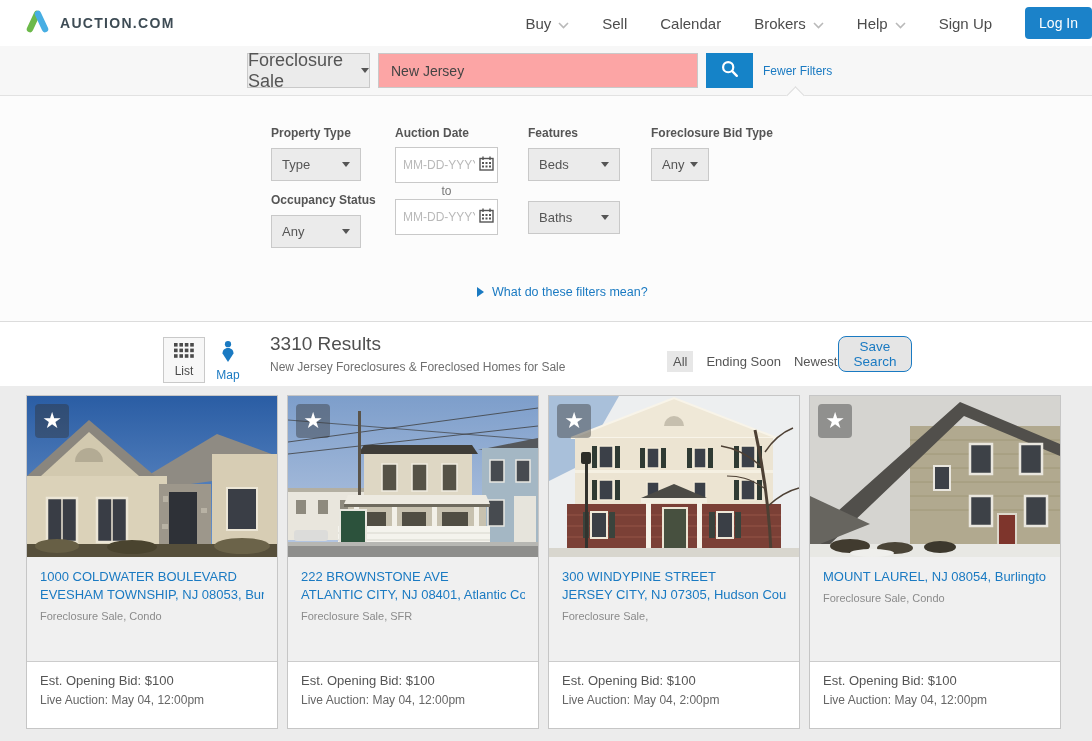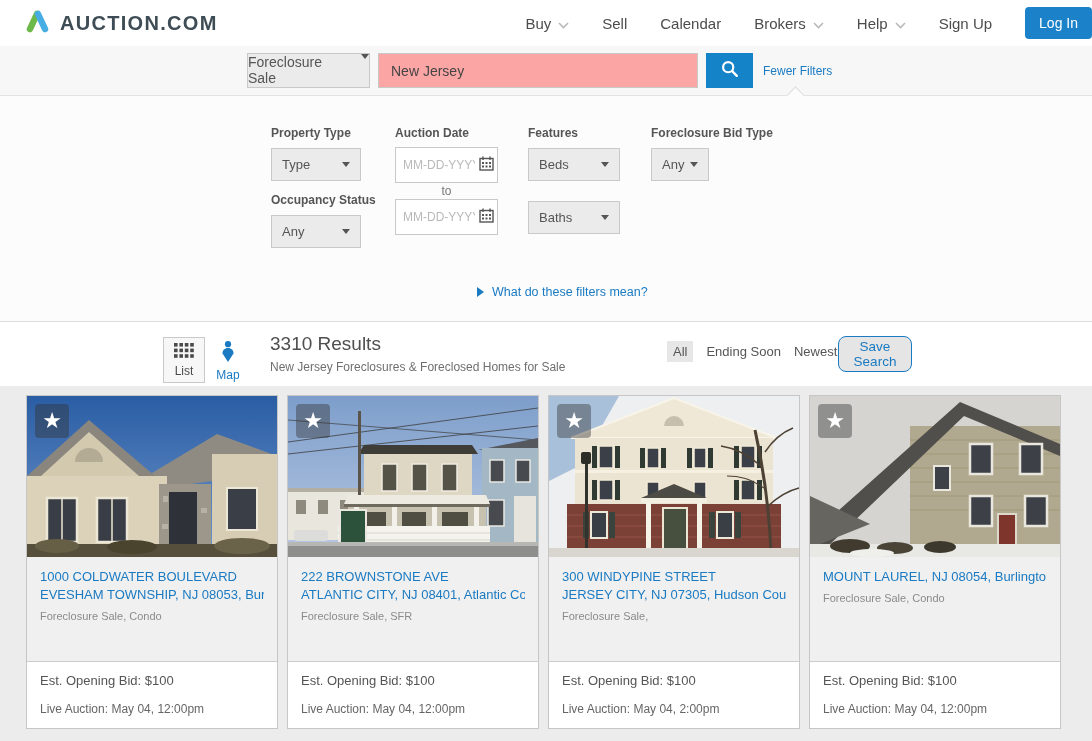--- a/index.html
+++ b/index.html
@@ -4,32 +4,32 @@
 <style>
   * { margin:0; padding:0; box-sizing:border-box; }
   html,body { background:#fff; }
   .page { position:relative; width:1092px; height:741px; overflow:hidden;
           font-family:"Liberation Sans", sans-serif; background:#fff; }
 
   
   .topbar { position:absolute; top:0; left:0; right:0; height:46px; background:#fff;
             display:flex; align-items:center; z-index:5; }
   .logo { display:flex; align-items:center; gap:9px; margin-left:24px; cursor:pointer; }
-  .logo-text { font-size:20px; font-weight:bold; color:#3e4c55; letter-spacing:1.3px; }
+  .logo-text { font-size:14px; font-weight:bold; color:#3e4c55; letter-spacing:1.3px; }
   .topnav { margin-left:auto; display:flex; align-items:center; gap:33px; }
   .nav-item { display:flex; align-items:center; gap:7px; font-size:15px; color:#4c4c4c; cursor:pointer; }
   .login-btn { background:#1b82c9; color:#fff; border:none; border-radius:4px;
                padding:8px 14px; font-size:14px; cursor:pointer; }
 
   
   .search-row { position:absolute; top:46px; left:0; right:0; height:50px; background:#f7f7f7;
                 border-bottom:1px solid #e2e2e2; z-index:4; }
   .cat-dd { position:absolute; left:247px; top:7px; width:123px; height:35px; background:#ebebeb;
-            border:1px solid #c9c9c9; display:flex; align-items:flex-start; justify-content:center;
-            gap:9px; font-size:14px; color:#555; cursor:pointer; }
+            border:1px solid #c9c9c9; display:flex; align-items:center; justify-content:center;
+            gap:9px; font-size:18px; color:#555; cursor:pointer; }
   .search-input { position:absolute; left:378px; top:7px; width:320px; height:35px;
                   border:1px solid #c9c9c9; background:#fca5a5; font-size:14px; color:#444;
                   padding:0 12px; font-family:"Liberation Sans",sans-serif; }
   .search-btn { position:absolute; left:706px; top:7px; width:47px; height:35px; background:#1583c8;
                 border:none; display:flex; align-items:center; justify-content:center; cursor:pointer; }
   .fewer { position:absolute; left:763px; top:0; height:50px; display:flex; align-items:center;
            font-size:12px; color:#1a7ac2; cursor:pointer; }
   .notch { position:absolute; left:789px; bottom:-7px; width:13px; height:13px; background:#fcfcfc;
            border-left:1px solid #ddd; border-top:1px solid #ddd; transform:rotate(45deg); z-index:6; }
 
@@ -58,21 +58,21 @@
   .results-bar { position:absolute; top:322px; left:0; right:0; height:64px; background:#fff; }
   .list-btn { position:absolute; left:163px; top:15px; width:42px; height:46px;
               border:1px solid #c9c9c9; background:#f7f7f7; display:flex; flex-direction:column;
               align-items:center; justify-content:center; gap:3px; font-size:12px; color:#4a4a4a;
               cursor:pointer; }
   .map-btn { position:absolute; left:205px; top:15px; width:46px; height:46px; background:#fff;
              display:flex; flex-direction:column; align-items:center; justify-content:center;
              gap:2px; font-size:12px; color:#1a7ac2; cursor:pointer; }
   .res-title { position:absolute; left:270px; top:11px; font-size:19px; color:#4f4f4f; }
   .res-sub { position:absolute; left:270px; top:38px; font-size:12px; color:#6f6f6f; }
-  .sort-group { position:absolute; left:667px; top:19px; display:flex; align-items:center; gap:13px;
+  .sort-group { position:absolute; left:667px; top:29px; display:flex; align-items:center; gap:13px;
                 font-size:13px; color:#555; }
   .sort-opt { cursor:pointer; }
   .sort-opt.active { background:#e7e7e7; padding:3px 6px; }
   .save-btn { position:absolute; left:838px; top:14px; width:74px; height:36px; background:#e5e5e5;
               border:1px solid #1a7ac2; border-radius:8px; color:#1a7ac2; font-size:13.5px;
               font-family:"Liberation Sans",sans-serif; cursor:pointer; }
 
   
   .listings { position:absolute; top:386px; left:0; right:0; bottom:0; background:#ececec; }
   .card { position:absolute; top:9px; width:252px; height:334px; background:#fff;
@@ -80,21 +80,21 @@
   .card-1 { left:26px; } .card-2 { left:287px; } .card-3 { left:548px; } .card-4 { left:809px; }
   .photo { position:relative; width:250px; height:161px; overflow:hidden; }
   .photo svg { display:block; width:250px; height:161px; }
   .badge { position:absolute; top:8px; left:8px; width:34px; height:34px;
            background:rgba(50,50,50,0.42); border-radius:4px; color:#fff; display:flex;
            align-items:center; justify-content:center; font-size:22px; cursor:pointer; }
   .info { height:104px; background:#f0f0f0; padding:11px 13px; }
   .addr, .loc { font-size:13px; color:#1a7ac2; line-height:1.4; white-space:nowrap; overflow:hidden; }
   .ptype { font-size:11px; color:#8b8b8b; margin-top:6px; }
   .bid-section { height:67px; background:#fff; border-top:1px solid #ccc; padding:11px 13px; }
-  .bid { font-size:13px; color:#555; margin-bottom:14px; }
+  .bid { font-size:13px; color:#555; margin-bottom:5px; }
   .auction { font-size:12px; color:#666; }
 </style>
 </head>
 <body>
 
 <div class="page">
 
   <div class="topbar">
     <div class="logo">
       <span>

